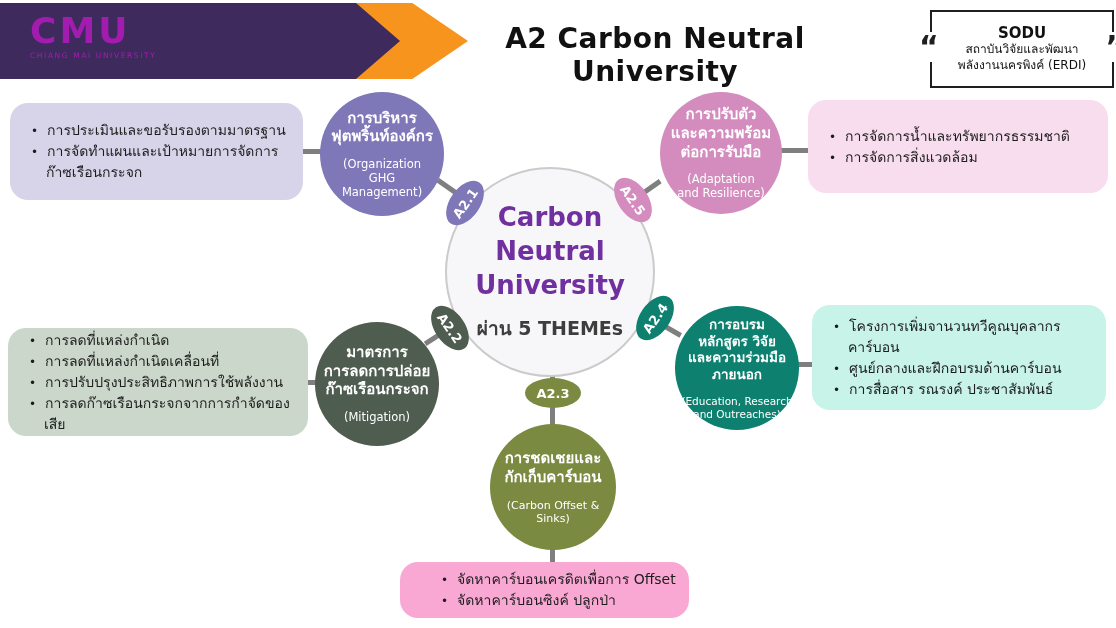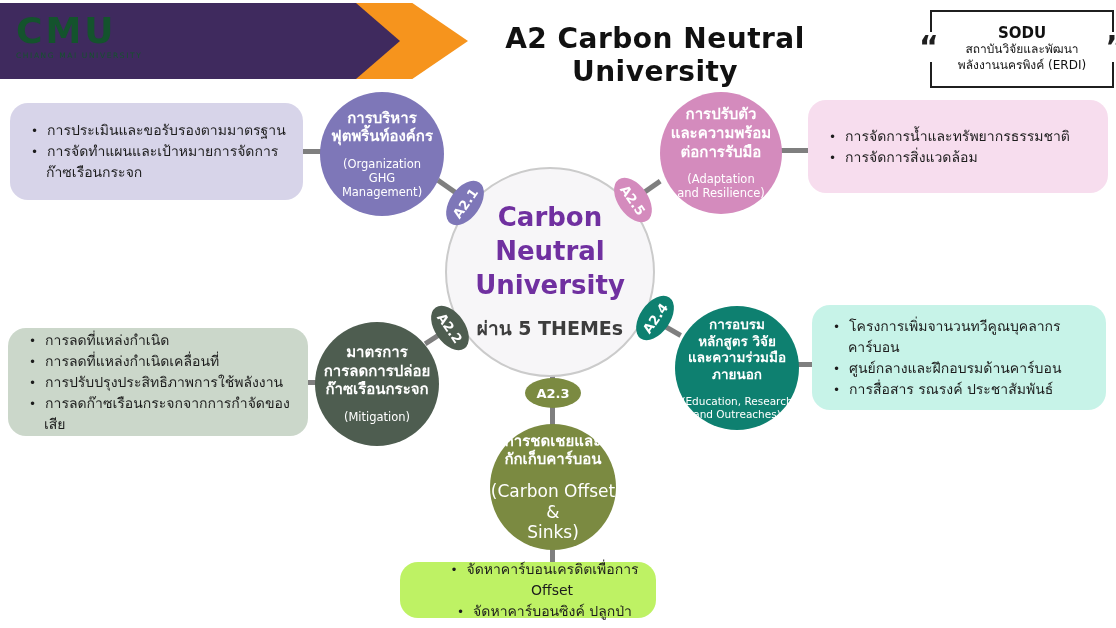--- a/index.html
+++ b/index.html
@@ -5,21 +5,21 @@
   html,body{margin:0;padding:0;background:#ffffff;}
   .stage{
     position:relative;width:1116px;height:628px;overflow:hidden;background:#ffffff;
     font-family:"DejaVu Sans","Liberation Sans",sans-serif;color:#1c1c1c;
   }
   
   .banner-purple{position:absolute;left:0;top:3px;width:400px;height:76px;background:#3f2a5e;
     clip-path:polygon(0 0,89% 0,100% 50%,89% 100%,0 100%);z-index:3;}
   .banner-orange{position:absolute;left:352px;top:3px;width:116px;height:76px;background:#f6941d;
     clip-path:polygon(0 0,52% 0,100% 50%,52% 100%,0 100%);z-index:2;}
-  .logo{position:absolute;left:16px;top:12px;color:#14532d;z-index:4;}
+  .logo{position:absolute;left:30px;top:12px;color:#a21caf;z-index:4;}
   .logo-main{font-size:36px;font-weight:800;letter-spacing:3px;line-height:1.05;}
   .logo-sub{font-size:7.5px;font-weight:normal;letter-spacing:1.6px;margin-top:1px;}
   .page-title{position:absolute;left:455px;top:22px;width:400px;text-align:center;
     font-size:28px;font-weight:800;color:#111;z-index:4;letter-spacing:0.5px;}
   .sodu{position:absolute;left:930px;top:10px;width:180px;height:74px;border:2px solid #1f1f1f;
     display:flex;flex-direction:column;align-items:center;justify-content:center;z-index:4;background:#fff;}
   .sodu-title{font-size:15px;font-weight:800;color:#111;}
   .sodu-line{font-size:12px;color:#111;line-height:1.3;}
   .quote{position:absolute;top:20px;font-size:30px;font-weight:800;color:#1f1f1f;background:#fff;
     line-height:1;padding:0 2px;z-index:5;}
@@ -32,21 +32,21 @@
     justify-content:center;text-align:center;color:#fff;z-index:2;}
   .circle .lbl{font-weight:800;font-size:15px;line-height:1.25;white-space:pre-line;}
   .circle .sub{font-size:11.5px;line-height:1.2;white-space:pre-line;margin-top:12px;}
   .c-a21{left:320px;top:92px;width:124px;height:124px;background:#7e77b8;}
   .c-a25{left:660px;top:92px;width:122px;height:122px;background:#d48bbd;}
   .c-a22{left:315px;top:322px;width:124px;height:124px;background:#4e5d50;}
   .c-a24{left:675px;top:306px;width:124px;height:124px;background:#0e8070;}
   .c-a24 .lbl{font-size:13.5px;}
   .c-a24 .sub{font-size:10.5px;}
   .c-a23{left:490px;top:424px;width:126px;height:126px;background:#7b8a41;}
-  .c-a23 .sub{font-size:17px;}
+  .c-a23 .sub{font-size:11px;}
   .c-center{left:445px;top:167px;width:210px;height:210px;background:#f7f6f8;
     border:2px solid #cbcbcb;box-sizing:border-box;z-index:2;}
   .center-title{font-size:26px;font-weight:800;color:#7030a0;line-height:1.3;white-space:pre-line;text-align:center;}
   .center-sub{font-size:19px;font-weight:800;color:#3d3d3d;margin-top:10px;}
   
   .badge{position:absolute;width:50px;height:30px;border-radius:50%;color:#fff;font-weight:800;
     font-size:13px;display:flex;align-items:center;justify-content:center;z-index:3;}
   .b-a21{left:440px;top:188px;background:#7e77b8;transform:rotate(-55deg);}
   .b-a25{left:608px;top:185px;background:#d48bbd;transform:rotate(55deg);}
   .b-a22{left:425px;top:313px;background:#4e5d50;transform:rotate(55deg);}
@@ -55,21 +55,21 @@
   
   .info-box{position:absolute;border-radius:18px;z-index:2;box-sizing:border-box;
     display:flex;align-items:center;}
   .info-box ul{list-style:none;margin:0;padding:0 8px 0 20px;}
   .info-box li{font-size:14px;line-height:1.5;color:#1c1c1c;padding-left:16px;text-indent:-15px;}
   .info-box li::before{content:"•";margin-right:9px;font-size:12px;}
   .box-a21{left:10px;top:103px;width:293px;height:97px;background:#d7d4e9;}
   .box-a25{left:808px;top:100px;width:300px;height:93px;background:#f7ddee;}
   .box-a22{left:8px;top:328px;width:300px;height:108px;background:#cbd7ca;}
   .box-a24{left:812px;top:305px;width:294px;height:105px;background:#c7f3e8;}
-  .box-a23{left:400px;top:562px;width:256px;height:56px;background:#bef264;text-align:center;}
+  .box-a23{left:400px;top:562px;width:289px;height:56px;background:#f9a8d4;}
   .box-a23 ul{padding-left:40px;}
 </style>
 </head>
 <body>
 
 <div class="stage">
 
   <div class="banner-orange"></div>
   <div class="banner-purple"></div>
   <div class="logo">

